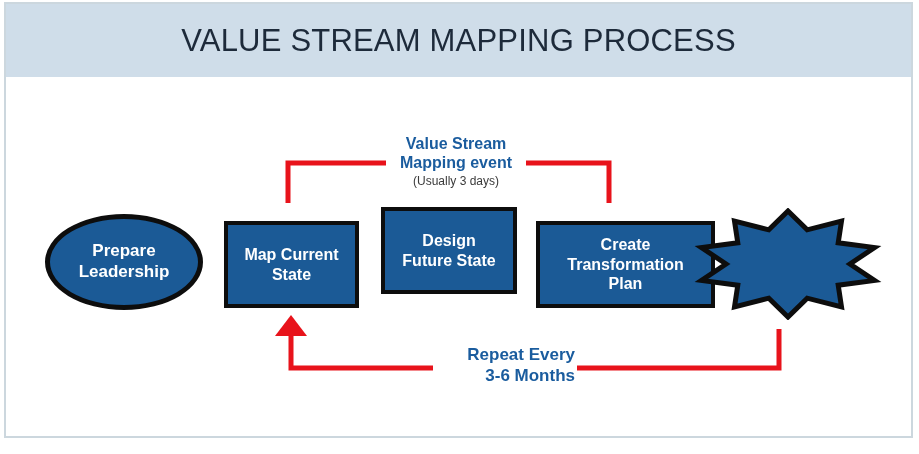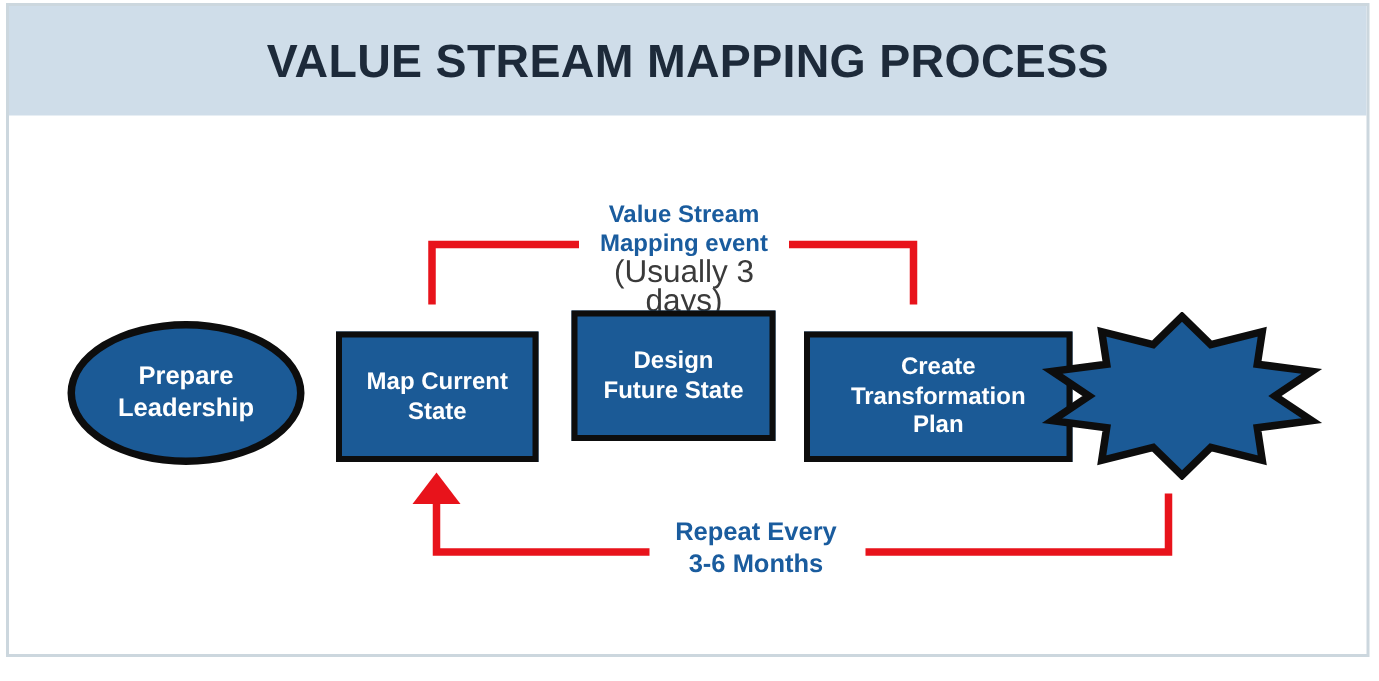--- a/index.html
+++ b/index.html
@@ -6,30 +6,30 @@
     --band-bg:#cfdde9; --frame-border:#ccd7de; --title-text:#1d2a3a;
     --node-blue:#1b5a96; --node-border:#0d0d0d; --node-text:#ffffff;
     --accent-red:#e8131b; --label-blue:#1a5c9e; --note-gray:#3a3a3a;
   }
   *{margin:0;padding:0;box-sizing:border-box;}
   html,body{background:#ffffff;}
   body{font-family:"Liberation Sans","DejaVu Sans",sans-serif;}
   .page{position:relative;width:919px;height:454px;background:#ffffff;overflow:hidden;}
   .frame{position:absolute;left:4px;top:2px;width:909px;height:436px;border:2px solid var(--frame-border);background:#ffffff;}
   .title-band{position:absolute;left:0;top:0;width:100%;height:73px;background:var(--band-bg);display:flex;align-items:center;justify-content:center;}
-  .page-title{color:var(--title-text);font-weight:700;font-size:31px;letter-spacing:0.2px;white-space:nowrap;}
+  .page-title{color:var(--title-text);font-weight:400;font-size:31px;letter-spacing:0.2px;white-space:nowrap;}
   .connectors{position:absolute;left:0;top:0;width:919px;height:454px;pointer-events:none;}
   .node{position:absolute;display:flex;align-items:center;justify-content:center;text-align:center;color:var(--node-text);font-weight:700;font-size:16px;line-height:1.22;background:var(--node-blue);}
   .node.rect{border:4px solid var(--node-border);}
   .node.ellipse{border:5px solid var(--node-border);border-radius:50%;font-size:17px;}
   .star-wrap{position:absolute;left:694px;top:208px;width:188px;height:112px;}
   .star-label{position:absolute;left:694px;top:208px;width:188px;height:112px;display:flex;align-items:center;justify-content:center;text-align:center;color:var(--node-text);font-weight:700;font-size:16px;line-height:1.25;}
   .anno{position:absolute;text-align:center;}
   .anno .blue-lines{color:var(--label-blue);font-weight:700;font-size:16px;line-height:19px;display:block;}
-  .anno .note{color:var(--note-gray);font-weight:400;font-size:21px;line-height:19px;display:block;}
+  .anno .note{color:var(--note-gray);font-weight:400;font-size:12px;line-height:19px;display:block;}
   .anno.repeat .blue-lines{font-size:17px;line-height:21px;}
 </style>
 </head>
 <body>
 
 <div class="page">
 
   <div class="frame">
     <div class="title-band">
       <div class="page-title">VALUE STREAM MAPPING PROCESS</div>
@@ -62,17 +62,17 @@
   </div>
 
   <div class="node rect" style="left:536px;top:221px;width:179px;height:87px;">
     <span>Create<br>Transformation<br>Plan</span>
   </div>
 
   <svg class="star-wrap" viewBox="0 0 188 112">
     <polygon points="94,3 113.2,21.8 147.5,13.1 144.2,34.8 180.5,39.6 156,56 180.5,72.4 144.2,77.2 147.5,98.9 113.2,90.2 94,109 74.8,90.2 40.5,98.9 43.8,77.2 7.5,72.4 32,56 7.5,39.6 43.8,34.8 40.5,13.1 74.8,21.8" style="fill:var(--node-blue);stroke:var(--node-border)" stroke-width="5" stroke-linejoin="miter"></polygon>
   </svg>
 
-  <div class="anno repeat" style="left:433px;top:344px;width:142px;">
+  <div class="anno repeat" style="left:433px;top:344px;width:142px;text-align:right;">
     <span class="blue-lines">Repeat Every<br>3-6 Months</span>
   </div>
 
 </div>
 
 </body></html>

